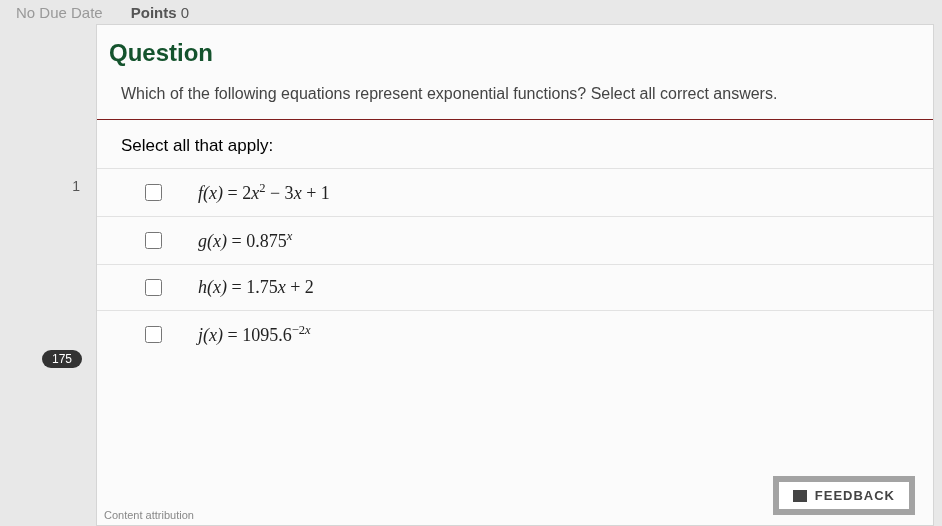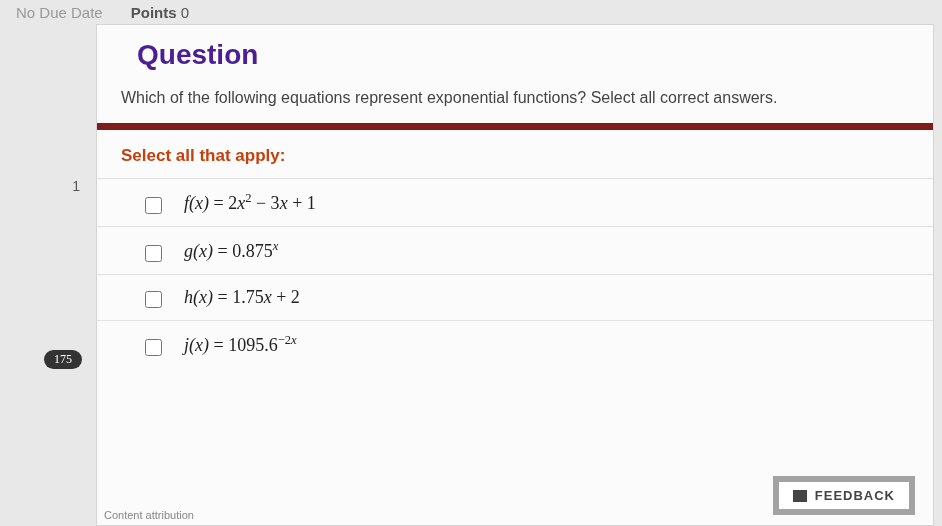--- a/index.html
+++ b/index.html
@@ -39,54 +39,52 @@
       text-align: right;
     }
     .rail-badge {
       display: inline-block;
       background: #333;
       color: #fff;
       border-radius: 14px;
       padding: 2px 10px;
       font-size: 12px;
       margin-top: 10px;
-      font-family: Liberation Serif, serif;
     }
     .main {
       position: absolute;
       left: 96px;
       right: 8px;
       top: 24px;
       bottom: 0;
       background: #fbfbfb;
       border: 1px solid #d5d5d5;
       overflow: hidden;
     }
     .q-header {
-      padding: 14px 24px 8px 40px;
-      font-size: 28px;
+      padding: 14px 24px 8px 12px;
+      font-size: 24px;
       font-weight: 700;
-      color: #4c1d95;
+      color: #14532d;
     }
     .q-prompt {
       padding: 10px 24px 16px 24px;
       font-size: 16px;
       color: #444;
-      border-bottom: 7px solid #7f1d1d;
+      border-bottom: 1px solid #7f1d1d;
     }
     .select-label {
       padding: 16px 24px 12px 24px;
       font-size: 17px;
-      color: #c2410c;
-      font-weight: bold;
+      color: #000000;
     }
     .opt {
       display: flex;
-      align-items: flex-end;
-      gap: 22px;
+      align-items: center;
+      gap: 36px;
       padding: 12px 40px 12px 48px;
       border-top: 1px solid #e2e2e2;
       font-size: 18px;
       font-family: "Cambria Math", Georgia, serif;
       font-style: italic;
       color: #222;
       cursor: pointer;
     }
     .opt input[type="checkbox"] {
       width: 17px;

